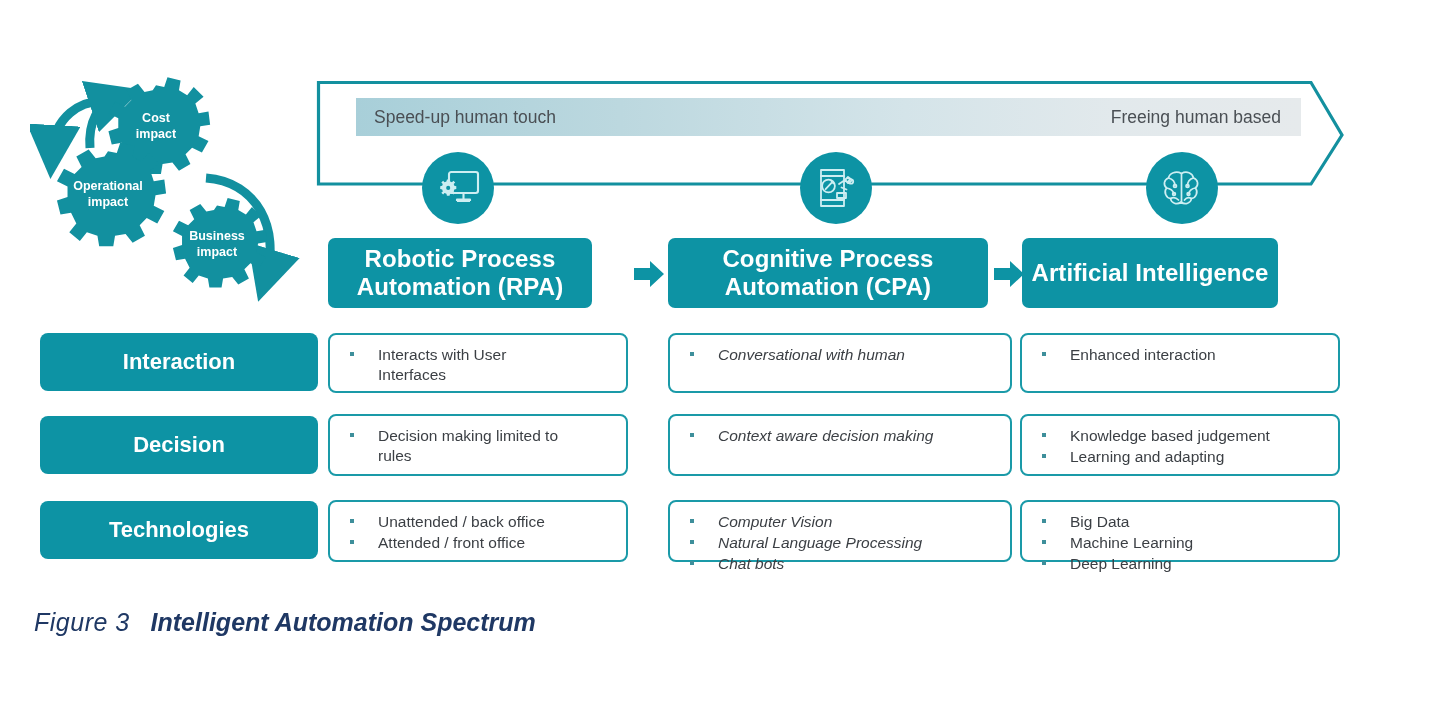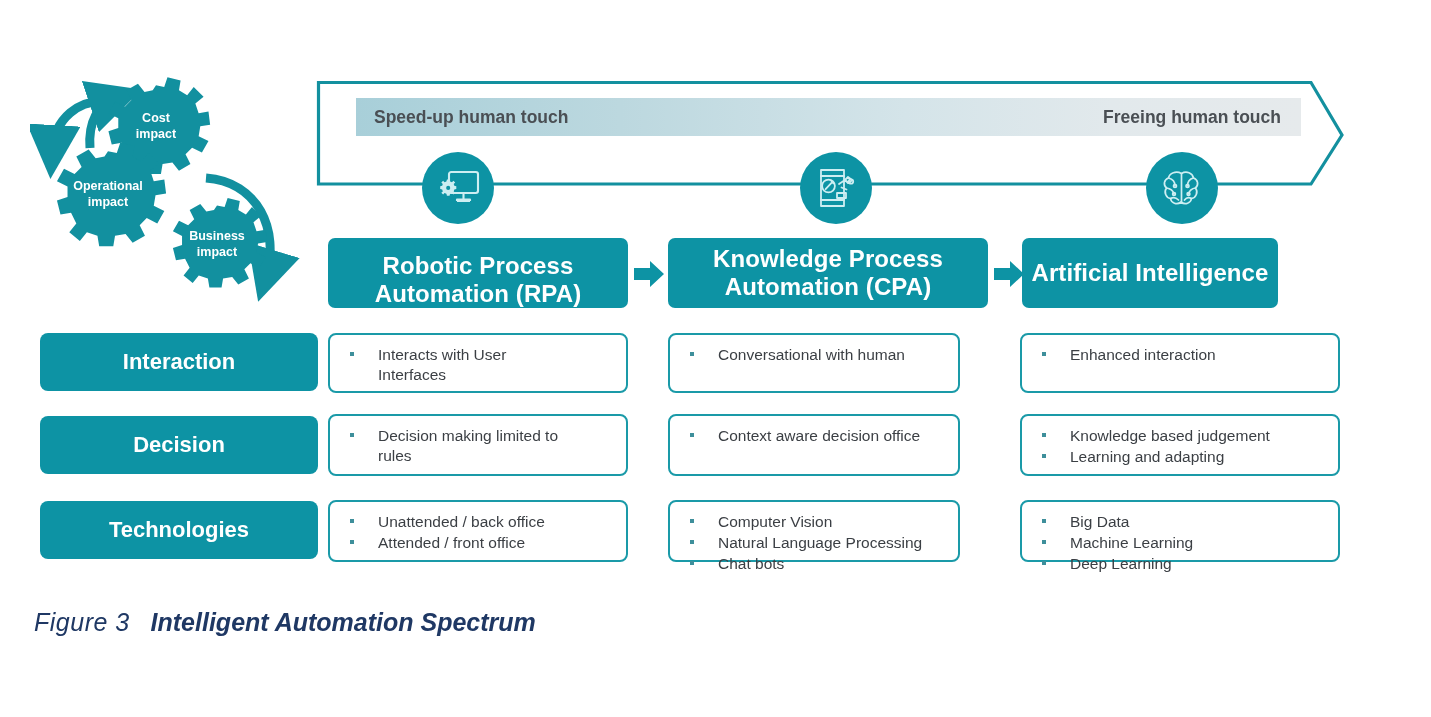--- a/index.html
+++ b/index.html
@@ -20,21 +20,21 @@
 
   
   #spectrum-banner{position:absolute;left:316px;top:80px;width:1030px;height:110px;}
   #spectrum-banner svg{display:block;}
   #gradient-bar{
     position:absolute;left:40px;top:18px;width:945px;height:38px;
     background:linear-gradient(to right,#a8cfd9 0%,#bcd8df 28%,#d4e4e9 58%,#e2e9ec 80%,#e6eaec 100%);
   }
   .bar-label{
     position:absolute;top:0;height:38px;line-height:38px;
-    font-size:17.5px;color:#4a4f54;font-weight:700;white-space:nowrap;
+    font-size:17.5px;color:#4a4f54;font-weight:400;white-space:nowrap;
   }
   #bar-label-left{left:18px;}
   #bar-label-right{right:20px;}
 
   
   .stage-icon{
     position:absolute;width:72px;height:72px;border-radius:50%;
     background:#0d93a4;display:flex;align-items:center;justify-content:center;
   }
   #icon-rpa{left:422px;top:152px;}
@@ -42,21 +42,21 @@
   #icon-ai{left:1146px;top:152px;}
   .stage-icon svg{display:block;}
 
   
   .header-pill{
     position:absolute;background:#0d93a4;border-radius:7px;
     display:flex;align-items:center;justify-content:center;text-align:center;
     color:#ffffff;font-weight:700;font-size:24px;line-height:1.16;
     letter-spacing:.1px;padding:0 8px;box-sizing:border-box;
   }
-  #pill-rpa{left:328px;top:238px;width:300px;height:70px;align-items:flex-end;}
+  #pill-rpa{left:328px;top:238px;width:264px;height:70px;}
   #pill-cpa{left:668px;top:238px;width:320px;height:70px;}
   #pill-ai{left:1022px;top:238px;width:256px;height:70px;}
 
   .chev{position:absolute;top:258px;width:34px;height:32px;}
   #chev-1{left:632px;}
   #chev-2{left:992px;}
   .chev svg{display:block;}
 
   
   .row-label{
@@ -78,21 +78,21 @@
     position:relative;padding-left:36px;
     font-size:15.5px;color:#3b3f44;line-height:1.30;margin-bottom:1px;
     white-space:pre-line;
   }
   .cell li .bullet{
     position:absolute;left:8px;top:7px;width:4px;height:4px;background:#3e8f9b;
   }
 
   
   .col-0{left:328px;width:300px;}
-  .col-1{left:668px;width:292px;}
+  .col-1{left:668px;width:344px;font-style:italic;}
   .col-2{left:1020px;width:320px;}
   
   .row-0{top:333px;height:60px;}
   .row-1{top:414px;height:62px;}
   .row-2{top:500px;height:62px;}
 
   
   #figure-caption{
     position:absolute;left:34px;top:608px;
     font-family:"Liberation Sans","DejaVu Sans",sans-serif;
@@ -152,21 +152,21 @@
       <text class="gear-label" x="187" y="186">impact</text>
     </svg>
   </div>
 
   <div id="spectrum-banner">
     <svg width="1030" height="110" viewBox="0 0 1030 110" xmlns="http://www.w3.org/2000/svg">
       <path d="M2.5,2.5 H995 L1026,55 L995,104 H2.5 Z" fill="#ffffff" stroke="#13909f" stroke-width="3.2" stroke-linejoin="miter"></path>
     </svg>
     <div id="gradient-bar">
       <span class="bar-label" id="bar-label-left">Speed-up human touch</span>
-      <span class="bar-label" id="bar-label-right">Freeing human touch</span>
+      <span class="bar-label" id="bar-label-right">Freeing human based</span>
     </div>
   </div>
 
   <div class="stage-icon" id="icon-rpa">
     <svg width="46" height="40" viewBox="0 0 46 40" xmlns="http://www.w3.org/2000/svg" fill="none" stroke="#cdeef2" stroke-width="2.1" stroke-linejoin="round">
       <rect x="14" y="4" width="29" height="21" rx="2.2"></rect>
       <path d="M28.5,25 V31 M22,33 h13 M22,33 v-1.5 h13 V33"></path>
       <g stroke="none" fill="#cdeef2">
         <path d="M9.5,14.2 l1.9,-.6 .55,-2.0 2.6,0 .55,2.0 1.9,.6 1.35,-1.5 1.85,1.85 -1.5,1.35 .6,1.9 2.0,.55 0,2.6 -2.0,.55 -.6,1.9 1.5,1.35 -1.85,1.85 -1.35,-1.5 -1.9,.6 -.55,2.0 -2.6,0 -.55,-2.0 -1.9,-.6 -1.35,1.5 -1.85,-1.85 1.5,-1.35 -.6,-1.9 -2.0,-.55 0,-2.6 2.0,-.55 .6,-1.9 -1.5,-1.35 1.85,-1.85 Z"></path>
       </g>
@@ -212,21 +212,21 @@
   </div>
 
   <div class="chev" id="chev-1">
     <svg width="34" height="32" viewBox="0 0 34 32" xmlns="http://www.w3.org/2000/svg">
       <path d="M2,10 H18 V3 L32,16 L18,29 V22 H2 Z" fill="#0d93a4"></path>
     </svg>
   </div>
 
   <div class="header-pill" id="pill-cpa">
     <div>
-      <div>Knowledge Process</div>
+      <div>Cognitive Process</div>
       <div>Automation (CPA)</div>
     </div>
   </div>
 
   <div class="chev" id="chev-2">
     <svg width="34" height="32" viewBox="0 0 34 32" xmlns="http://www.w3.org/2000/svg">
       <path d="M2,10 H18 V3 L32,16 L18,29 V22 H2 Z" fill="#0d93a4"></path>
     </svg>
   </div>
 
@@ -264,21 +264,21 @@
   </div>
 
   <div class="cell row-1 col-0">
     <ul>
         <li><span class="bullet"></span><span>Decision making limited to
 rules</span></li>
       </ul>
   </div>
   <div class="cell row-1 col-1">
     <ul>
-        <li><span class="bullet"></span><span>Context aware decision office</span></li>
+        <li><span class="bullet"></span><span>Context aware decision making</span></li>
       </ul>
   </div>
   <div class="cell row-1 col-2">
     <ul>
         <li><span class="bullet"></span><span>Knowledge based judgement</span></li>
         <li><span class="bullet"></span><span>Learning and adapting</span></li>
       </ul>
   </div>
 
   <div class="cell row-2 col-0">

